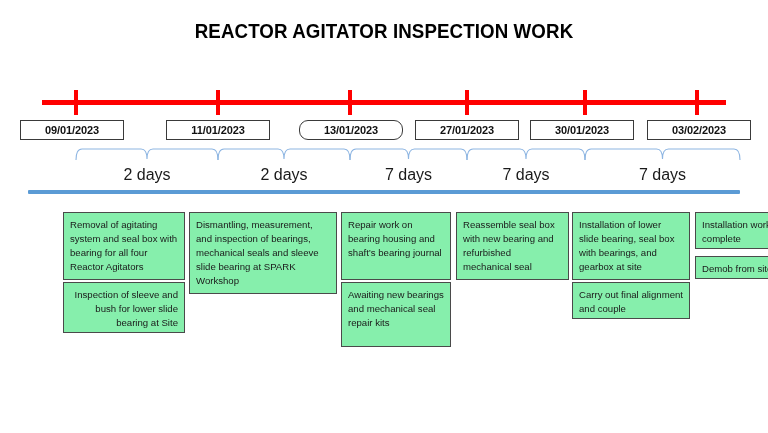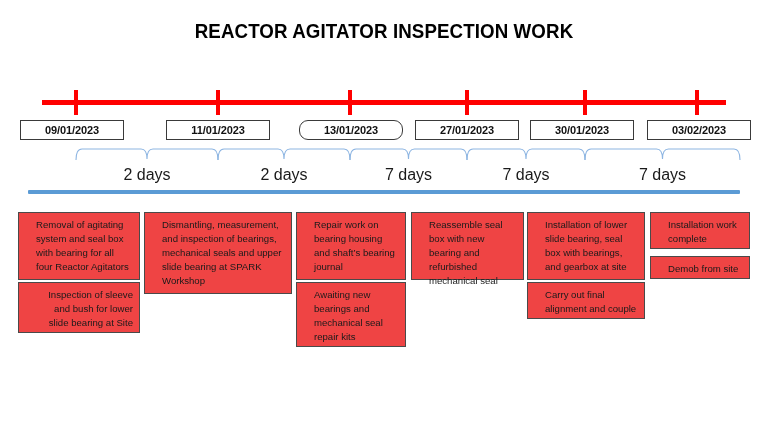--- a/index.html
+++ b/index.html
@@ -89,26 +89,27 @@
     height: 4px;
     background: #5b9bd5;
     border-radius: 1px;
   }
 
   
   .task-box {
     position: absolute;
     box-sizing: border-box;
     border: 1.3px solid #4a4a4a;
-    background: #ef4444;
+    background: #86efac;
     font-size: 9.6px;
     line-height: 14px;
     color: #1a1a1a;
-    padding: 5px 6px 4px 17px;
+    padding: 5px 6px 4px 6px;
     white-space: pre-line;
+    margin-left: 45px;
   }
 </style>
 </head>
 <body>
 
 <div id="page-title">REACTOR AGITATOR INSPECTION WORK</div>
 
 <div id="timeline-axis"></div>
 
 <div id="ticks-layer">
@@ -142,21 +143,21 @@
     <div class="duration-label" style="left: 368.5px; width: 80px;">7 days</div>
     <div class="duration-label" style="left: 486px; width: 80px;">7 days</div>
     <div class="duration-label" style="left: 622.5px; width: 80px;">7 days</div>
   </div>
 
 <div id="blue-divider"></div>
 
 <div id="tasks-layer">
     <div class="task-box" style="left: 18px; width: 122px; top: 212px; height: 68px;">Removal of agitating system and seal box with bearing for all four Reactor Agitators</div>
     <div class="task-box" style="left: 18px; width: 122px; top: 282px; height: 51px; text-align: right;">Inspection of sleeve and bush for lower slide bearing at Site</div>
-    <div class="task-box" style="left: 144px; width: 148px; top: 212px; height: 82px;">Dismantling, measurement, and inspection of bearings, mechanical seals and upper slide bearing at SPARK Workshop</div>
+    <div class="task-box" style="left: 144px; width: 148px; top: 212px; height: 82px;">Dismantling, measurement, and inspection of bearings, mechanical seals and sleeve slide bearing at SPARK Workshop</div>
     <div class="task-box" style="left: 296px; width: 110px; top: 212px; height: 68px;">Repair work on bearing housing and shaft’s bearing journal</div>
     <div class="task-box" style="left: 296px; width: 110px; top: 282px; height: 65px;">Awaiting new bearings and mechanical seal repair kits</div>
     <div class="task-box" style="left: 411px; width: 113px; top: 212px; height: 68px;">Reassemble seal box with new bearing and refurbished mechanical seal</div>
     <div class="task-box" style="left: 527px; width: 118px; top: 212px; height: 68px;">Installation of lower slide bearing, seal box with bearings, and gearbox at site</div>
     <div class="task-box" style="left: 527px; width: 118px; top: 282px; height: 37px;">Carry out final alignment and couple</div>
     <div class="task-box" style="left: 650px; width: 100px; top: 212px; height: 37px;">Installation work complete</div>
     <div class="task-box" style="left: 650px; width: 100px; top: 256px; height: 23px;">Demob from site</div>
   </div>
 
 </body></html>

